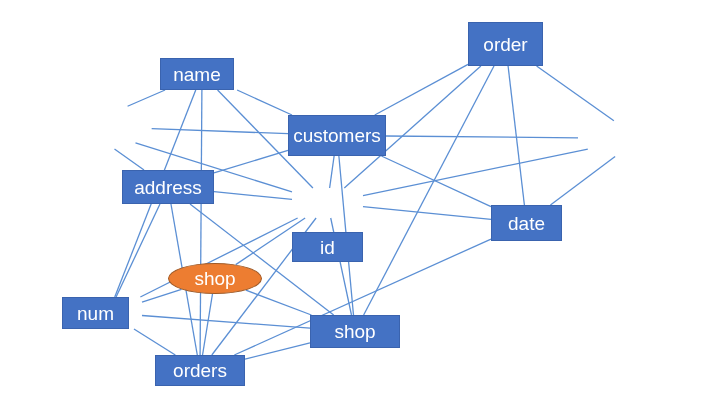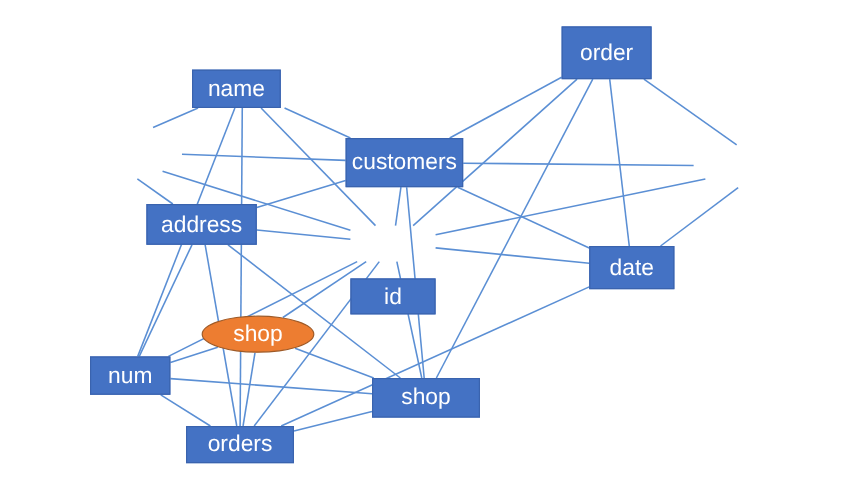--- a/index.html
+++ b/index.html
@@ -113,21 +113,21 @@
       </div>
       <div class="node node-rect" style="left: 468px; top: 22px; width: 75px; height: 44px;">
         <span class="node-label">order</span>
       </div>
       <div class="node node-rect" style="left: 491px; top: 205px; width: 71px; height: 36px;">
         <span class="node-label">date</span>
       </div>
       <div class="node node-ellipse" style="left: 168px; top: 263px; width: 94px; height: 31px;">
         <span class="node-label">shop</span>
       </div>
-      <div class="node node-rect" style="left: 75px; top: 297px; width: 67px; height: 32px;">
+      <div class="node node-rect" style="left: 62px; top: 297px; width: 67px; height: 32px;">
         <span class="node-label">num</span>
       </div>
       <div class="node node-rect" style="left: 310px; top: 315px; width: 90px; height: 33px;">
         <span class="node-label">shop</span>
       </div>
       <div class="node node-rect" style="left: 155px; top: 355px; width: 90px; height: 31px;">
         <span class="node-label">orders</span>
       </div>
     </div>
 </div>

